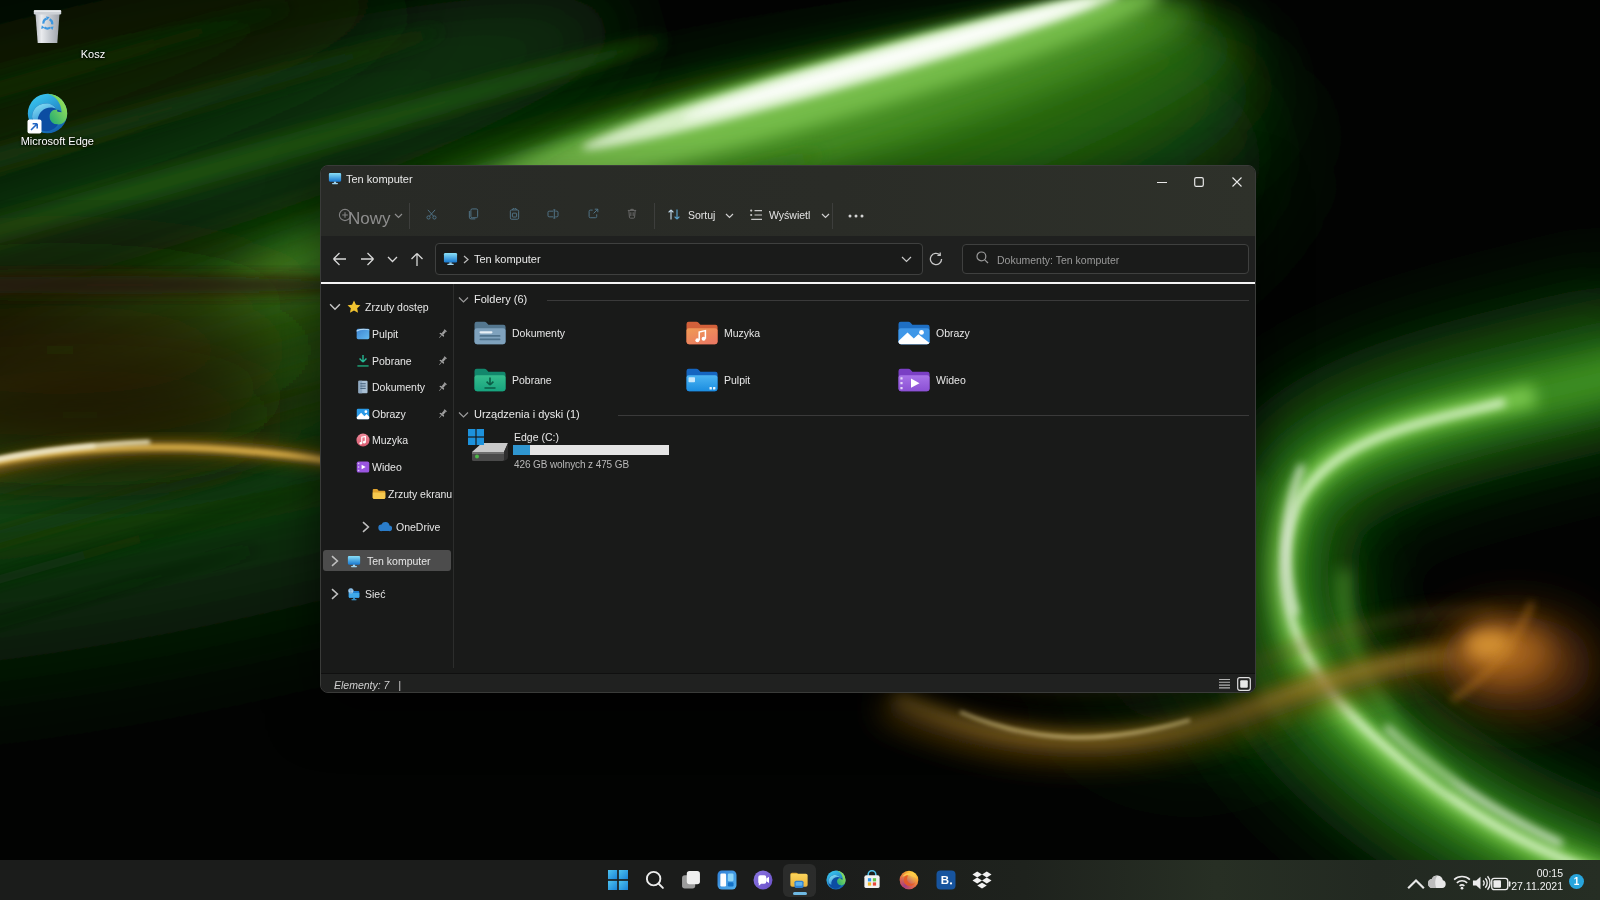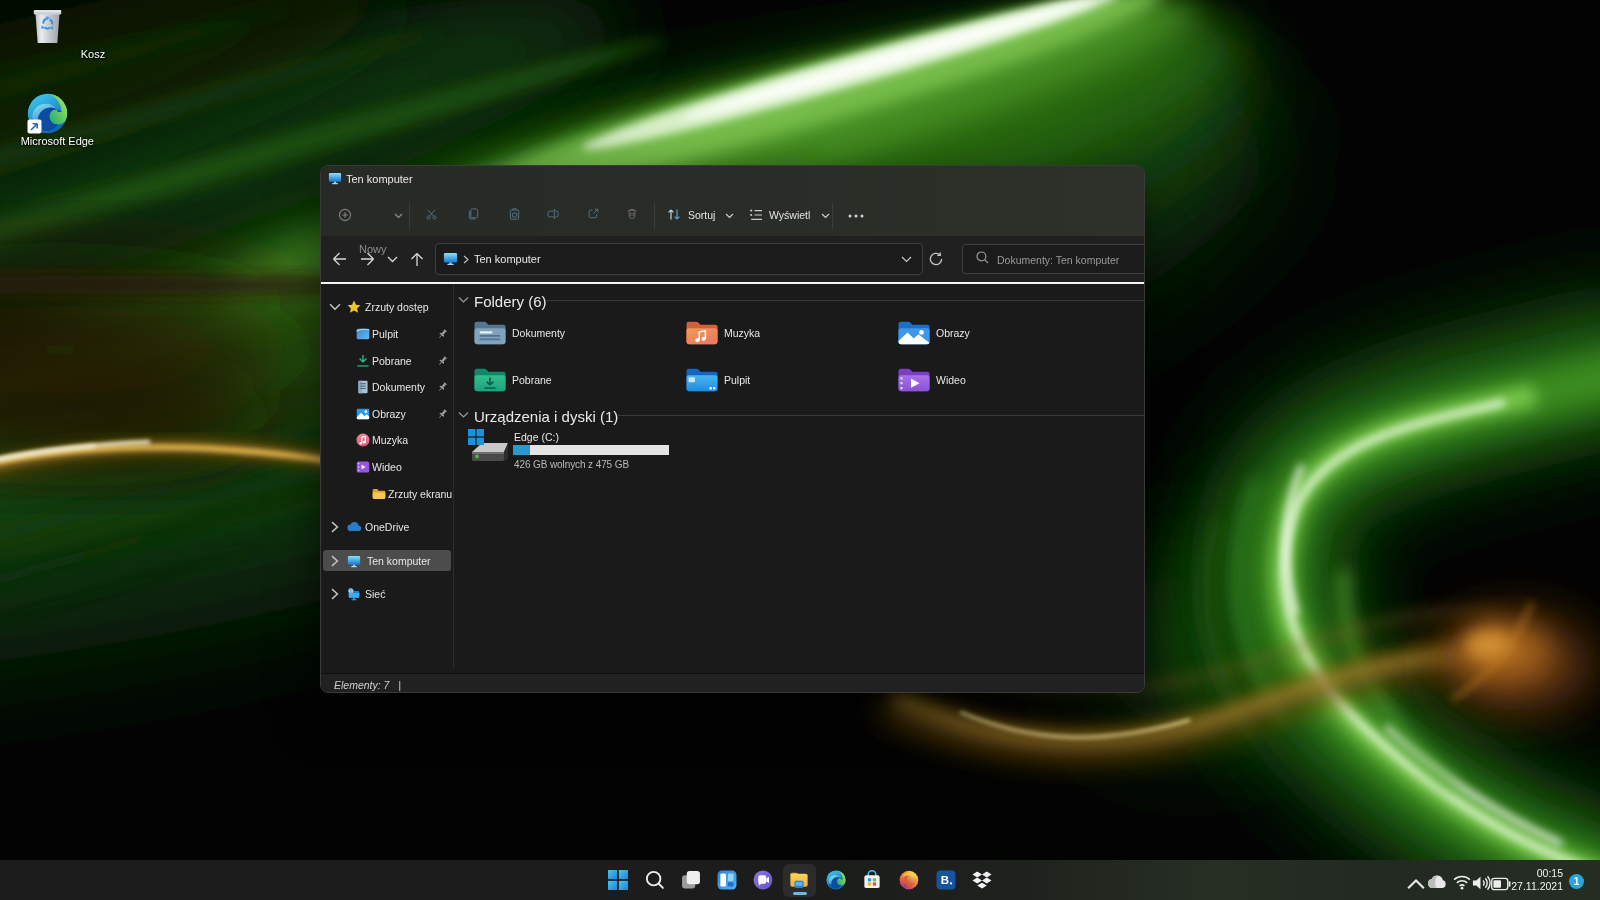--- a/index.html
+++ b/index.html
@@ -2,21 +2,21 @@
 <html><head><meta charset="utf-8">
 <style>
   html,body{margin:0;padding:0;width:1600px;height:900px;overflow:hidden;background:#040504;
     font-family:"Liberation Sans",sans-serif;-webkit-font-smoothing:antialiased;}
   .abs{position:absolute;}
   #stage{position:relative;width:1600px;height:900px;overflow:hidden;}
   
   .dlabel{position:absolute;color:#fff;font-size:11px;text-align:center;
     text-shadow:0 1px 2px rgba(0,0,0,.9),0 0 3px rgba(0,0,0,.8);white-space:nowrap;}
   
-  #win{position:absolute;left:320px;top:165px;width:825px;height:528px;
+  #win{position:absolute;left:320px;top:165px;width:936px;height:528px;
     border-radius:8px;background:#1b1c1b;border:1px solid #3a3b39;box-sizing:border-box;
     box-shadow:0 22px 50px rgba(0,0,0,.6);overflow:hidden;}
   #mica{position:absolute;left:0;top:0;width:100%;height:70px;
     background:linear-gradient(90deg,#282a26 0%,#2a2c27 55%,#2e312a 100%);}
   #addrrow{position:absolute;left:0;top:70px;width:100%;height:46px;background:#1f201f;}
   #whiteline{position:absolute;left:0;top:116px;width:100%;height:2px;background:#f4f4f4;}
   #contentbg{position:absolute;left:0;top:118px;width:100%;height:389px;background:#191a19;}
   #statusbar{position:absolute;left:0;top:507px;width:100%;height:21px;background:#202120;
     border-top:1px solid #101010;box-sizing:border-box;}
   .wtext{color:#e9e9e9;font-size:11px;}
@@ -30,21 +30,21 @@
   
   .srow{position:absolute;left:0;width:132px;height:25px;}
   .srow .txt{position:absolute;left:51px;top:50%;transform:translateY(-50%);font-size:10.5px;color:#e6e6e6;white-space:nowrap;}
   .srow .txt2{left:44px;}
   .sicon{position:absolute;left:35px;top:50%;transform:translateY(-50%);width:14px;height:14px;}
   .sicon2{left:26px;}
   .chev{position:absolute;left:8px;top:50%;transform:translateY(-50%);width:12px;height:12px;}
   .pin{position:absolute;left:116px;top:50%;transform:translateY(-50%);width:11px;height:11px;}
   
   .tile-label{position:absolute;font-size:10.5px;color:#e6e6e6;white-space:nowrap;}
-  .ghead{position:absolute;font-size:15px;color:#eaeaea;white-space:nowrap;}
+  .ghead{position:absolute;font-size:11px;color:#eaeaea;white-space:nowrap;}
   .gline{position:absolute;height:1px;background:#3a3a3a;}
   
   #taskbar{position:absolute;left:0;top:860px;width:1600px;height:40px;
     background:linear-gradient(90deg,#1b1c1b 0%,#1b1c1b 50%,#1e221d 64%,#272f24 76%,#222921 86%,#262e24 100%);}
   .tbicon{position:absolute;top:870px;width:20px;height:20px;}
   .trayicon{position:absolute;top:870px;width:20px;height:20px;}
 </style></head>
 <body>
 <div id="stage">
 <svg width="0" height="0" style="position:absolute">
@@ -233,21 +233,21 @@
   <div class="capbtn" style="left:898px;">
         <svg width="10" height="10" viewBox="0 0 10 10">
           <path d="M0.5 0.5 L9.5 9.5 M9.5 0.5 L0.5 9.5" stroke="#e8e8e8" stroke-width="1.1"></path>
         </svg>
       </div>
 
   <svg class="abs" style="left:17px;top:42px" width="14" height="14" viewBox="0 0 14 14">
     <circle cx="7" cy="7" r="5.6" fill="none" stroke="#828282" stroke-width="1.1"></circle>
     <path d="M7 4.2 V9.8 M4.2 7 H9.8" stroke="#828282" stroke-width="1.1"></path>
       </svg>
-  <div class="abs" style="left:38px;top:43px;font-size:11px;color:#8e8e8e;margin-top:34px;">Nowy</div>
+  <div class="abs" style="left:27px;top:43px;font-size:17px;color:#8e8e8e;">Nowy</div>
   <svg class="abs" style="left:73px;top:47px" width="9" height="6" viewBox="0 0 9 6">
         <path d="M1 1 L4.5 4.5 L8 1" fill="none" stroke="#8e8e8e" stroke-width="1.2"></path>
       </svg>
   <div class="tbsep" style="left:88px;"></div>
   <svg class="abs" style="left:105px;top:43px" width="11" height="11" viewBox="0 0 13 13">
     <g stroke="#53778c" stroke-width="1.1" fill="none">
     <path d="M2.2 1 L9 8.6 M10.8 1 L4 8.6"></path>
           <circle cx="3" cy="10" r="1.9"></circle>
           <circle cx="10" cy="10" r="1.9"></circle>
         </g>
@@ -442,21 +442,21 @@
         </svg>
     <div class="txt">Wideo</div>
   </div>
   <div class="srow" style="top:315px;margin-left:16px;">
     <svg class="sicon" width="16" height="14" viewBox="0 0 16 14">
       <path d="M0.8 2.6 a1.2 1.2 0 0 1 1.2 -1.2 h4 l1.6 1.8 h6.4 a1.2 1.2 0 0 1 1.2 1.2 V11 a1.6 1.6 0 0 1 -1.6 1.6 H2.4 A1.6 1.6 0 0 1 0.8 11 Z" fill="#e0a32e"></path>
       <path d="M0.8 5.4 H15.2 V11 a1.6 1.6 0 0 1 -1.6 1.6 H2.4 A1.6 1.6 0 0 1 0.8 11 Z" fill="#f6c94e"></path>
         </svg>
     <div class="txt">Zrzuty ekranu</div>
   </div>
-  <div class="srow" style="top:348px;">
+  <div class="srow" style="top:348px;margin-left:31px;">
     <svg class="chev" width="7" height="10" viewBox="0 0 7 10">
           <path d="M1 1 L5.5 5 L1 9" fill="none" stroke="#c0c0c0" stroke-width="1.3"></path>
         </svg>
     <svg class="sicon sicon2" width="17" height="12" viewBox="0 0 17 12">
       <path d="M4.6 11 a4 4 0 0 1 -0.4 -8 a5.2 5.2 0 0 1 9.8 1.2 a3.4 3.4 0 0 1 -0.6 6.8 Z" fill="#2a7cc9"></path>
         </svg>
     <div class="txt txt2">OneDrive</div>
   </div>
   <div class="srow" style="top:384px;height:21px;background:#4c4c4c;left:2px;width:128px;border-radius:3px;">
     <svg class="chev" style="left:6px" width="7" height="10" viewBox="0 0 7 10">

